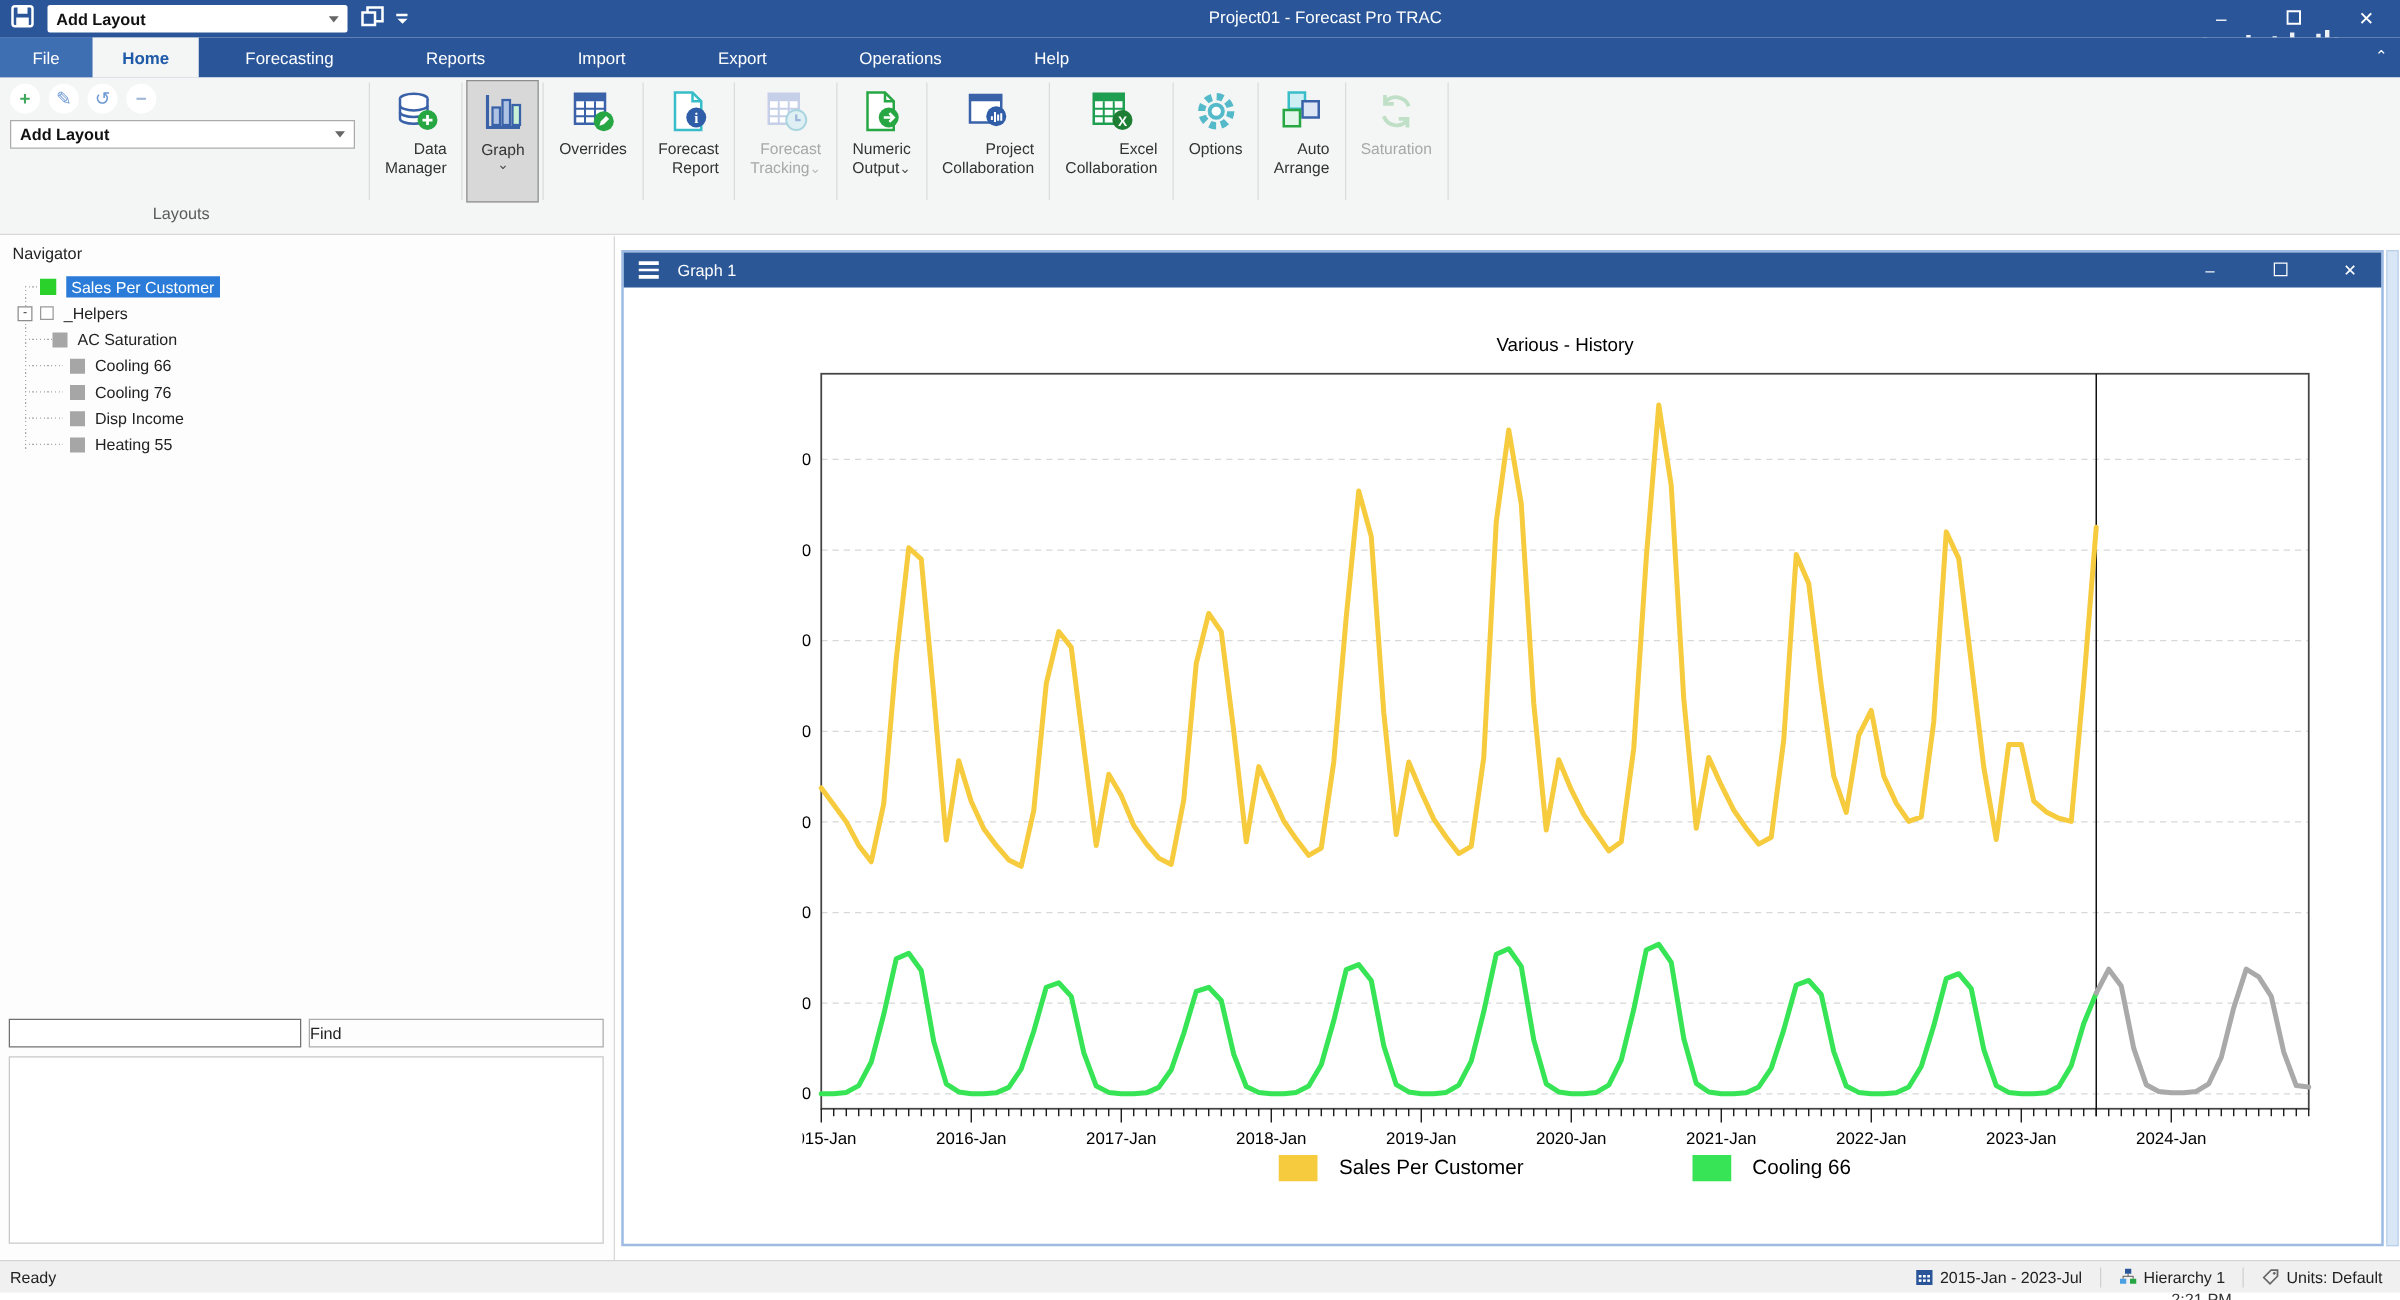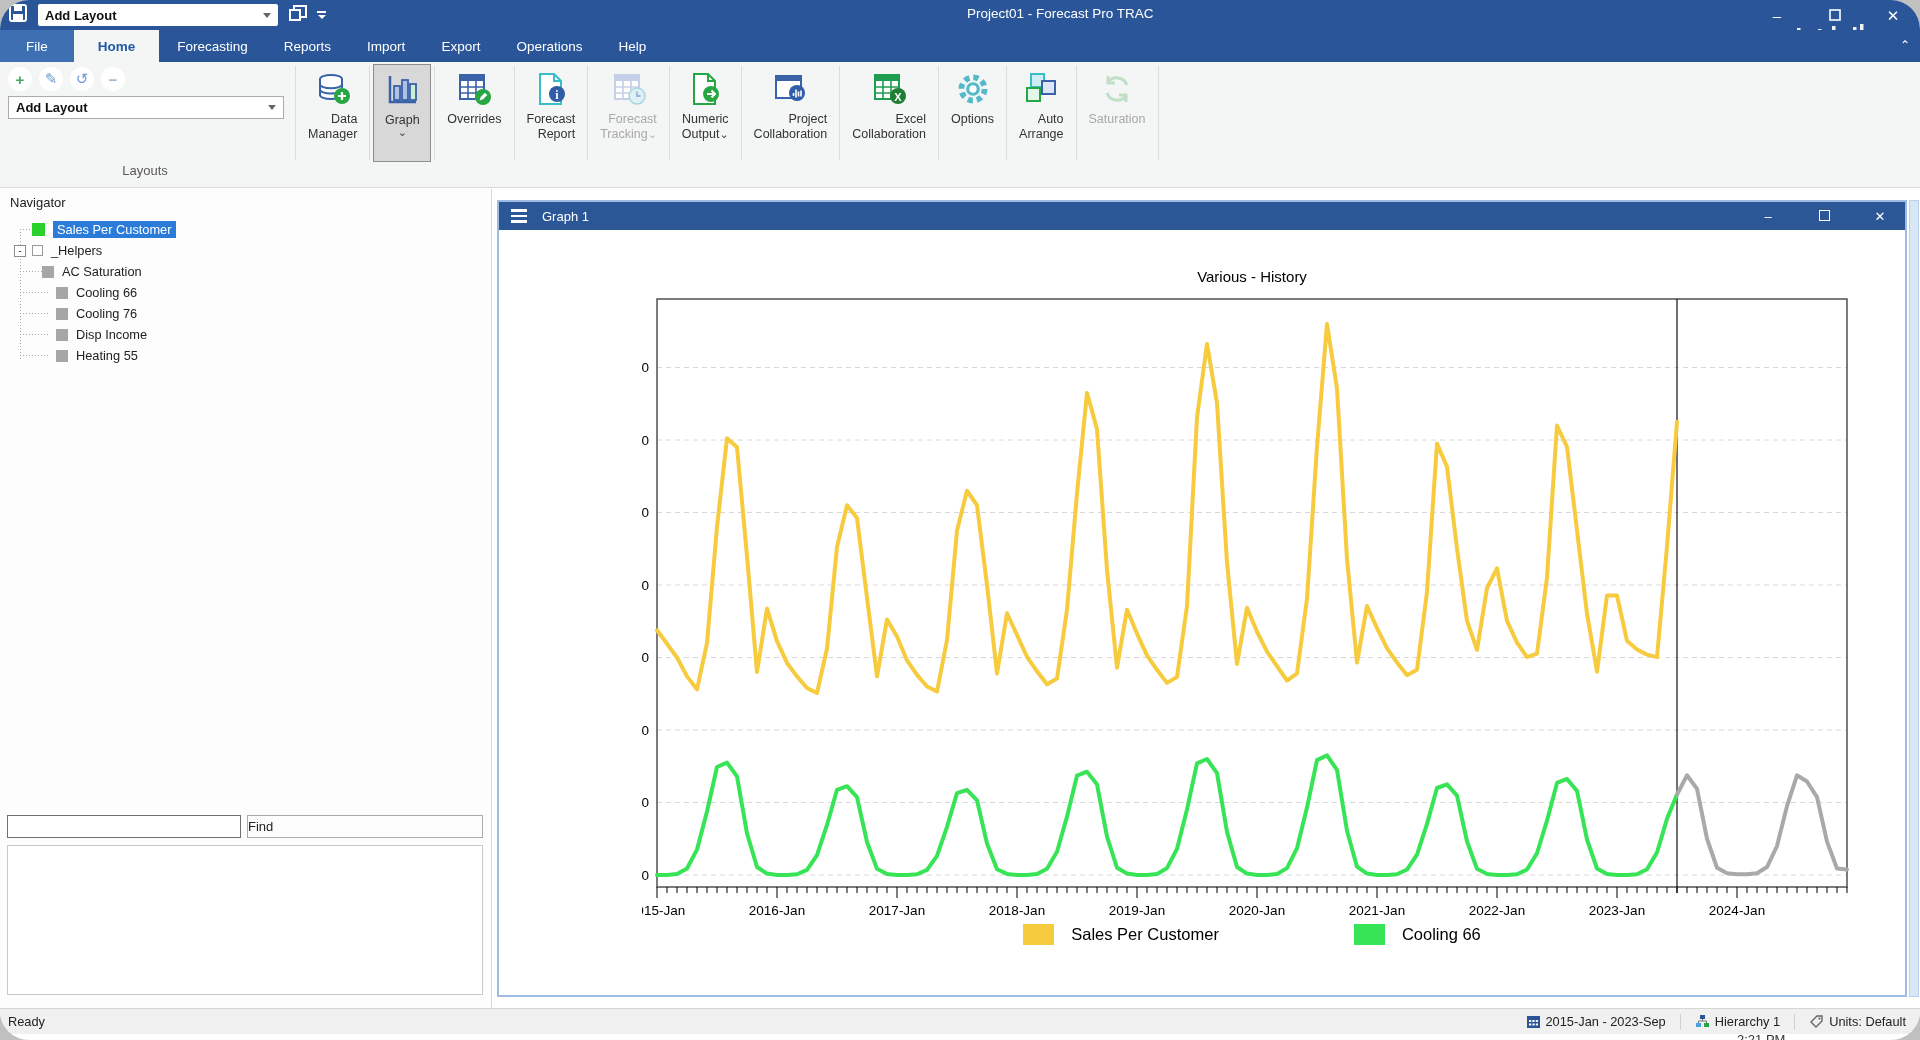--- a/index.html
+++ b/index.html
@@ -1,35 +1,35 @@
 <!DOCTYPE html>
 <html><head>
 <meta charset="utf-8">
 <style>
   * { margin:0; padding:0; box-sizing:border-box; }
   body { font-family:"Liberation Sans", sans-serif; background:#c0c0c0; }
-  #app { position:relative; width:1920px; height:1040px; background:#ffffff; overflow:hidden; font-family:"Liberation Sans", sans-serif;border-radius:29px; }
+  #app { position:relative; width:1920px; height:1040px; background:#ffffff; overflow:hidden; font-family:"Liberation Sans", sans-serif; }
 
   
   .titlebar { position:absolute; left:0; top:0; width:1920px; height:30px; background:#2A5699; display:flex; align-items:center; }
   .app-glyph { margin-left:8px; }
   .qa-combo { margin-left:10px; width:240px; height:22px; background:#fff; border-radius:2px; display:flex; align-items:center; justify-content:space-between; padding:0 7px; font-size:13px; font-weight:bold; color:#111; }
   .combo-arrow { width:0; height:0; border-left:4px solid transparent; border-right:4px solid transparent; border-top:5px solid #666; }
   .qa-ico { margin-left:10px; }
   .qa-overflow { margin-left:9px; display:flex; flex-direction:column; align-items:center; }
   .qa-overflow .bar { width:9px; height:2px; background:#fff; margin-bottom:2px; }
   .qa-overflow .car { width:0;height:0;border-left:4px solid transparent;border-right:4px solid transparent;border-top:4px solid #fff; }
   .win-title { position:absolute; left:967px; top:6px; color:#fff; font-size:13.5px; }
   .win-controls { position:absolute; right:18px; top:0; height:30px; display:flex; align-items:center; gap:40px; color:#fff; }
   .wc { font-size:15px; line-height:15px; width:18px; text-align:center; cursor:default; }
   .spark { position:absolute; left:1552px; top:8px; }
 
   
   .menubar { position:absolute; left:0; top:30px; width:1920px; height:32px; background:#2A5699; display:flex; align-items:stretch; }
-  .mtab { color:#fff; font-size:13.5px; display:flex; align-items:center; padding:0 18px; }
+  .mtab { color:#fff; font-size:13.5px; display:flex; align-items:center; padding:0 37px; }
   .mtab.file { background:#3E6FB3; padding:0 26px; }
   .mtab.active { background:#F4F5F5; color:#1F5AA8; font-weight:bold; padding:0 24px; }
   .ribbon-collapse { position:absolute; right:10px; top:38px; color:#fff; font-size:12px; }
 
   
   .ribbon { position:absolute; left:0; top:62px; width:1920px; height:126px; background:#F4F5F5; border-bottom:1px solid #D9D9D9; }
   .layouts-group { position:absolute; left:0; top:0; width:290px; height:126px; }
   .qrow { position:absolute; left:8px; top:5px; display:flex; gap:7px; }
   .qico { width:24px; height:24px; border-radius:50%; background:#fff; display:flex; align-items:center; justify-content:center; font-size:15px; }
   .rib-combo { position:absolute; left:8px; top:34px; width:276px; height:23px; background:#fff; border:1px solid #ABABAB; display:flex; align-items:center; justify-content:space-between; padding:0 7px; font-size:13px; font-weight:bold; color:#111; }
@@ -567,21 +567,21 @@
       <span class="st-item">
         <svg width="15" height="15" viewBox="0 0 15 15">
             <rect x="1" y="2" width="13" height="12" fill="#2A5699"></rect>
             <rect x="3" y="6" width="2.2" height="2" fill="#fff"></rect>
             <rect x="6.4" y="6" width="2.2" height="2" fill="#fff"></rect>
             <rect x="9.8" y="6" width="2.2" height="2" fill="#fff"></rect>
             <rect x="3" y="9.5" width="2.2" height="2" fill="#fff"></rect>
             <rect x="6.4" y="9.5" width="2.2" height="2" fill="#fff"></rect>
             <rect x="9.8" y="9.5" width="2.2" height="2" fill="#fff"></rect>
           </svg>
-        <span>2015-Jan - 2023-Sep</span>
+        <span>2015-Jan - 2023-Jul</span>
       </span>
       <span class="st-div"></span>
       <span class="st-item">
         <svg width="15" height="15" viewBox="0 0 15 15">
             <rect x="5" y="1" width="5" height="4" fill="#2A5699"></rect>
             <rect x="1" y="9" width="5" height="4" fill="#4AA0E0"></rect>
             <rect x="9" y="9" width="5" height="4" fill="#27A744"></rect>
             <path d="M7.5 5 v2 M3.5 9 V7 h8 v2" fill="none" stroke="#777" stroke-width="1"></path>
           </svg>
         <span>Hierarchy 1</span>

